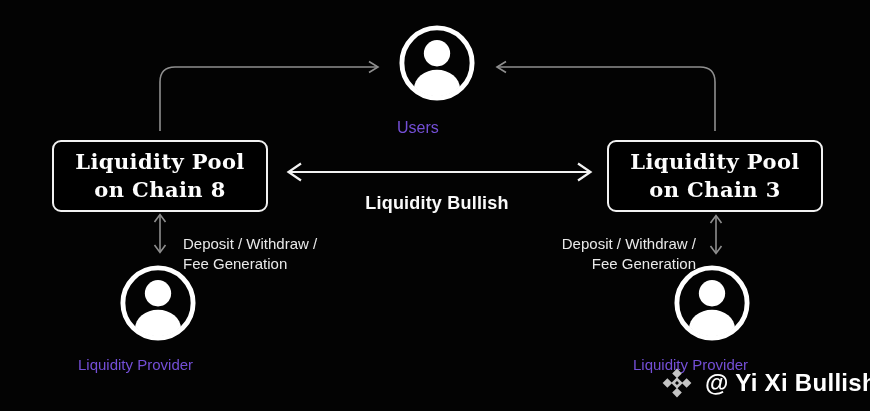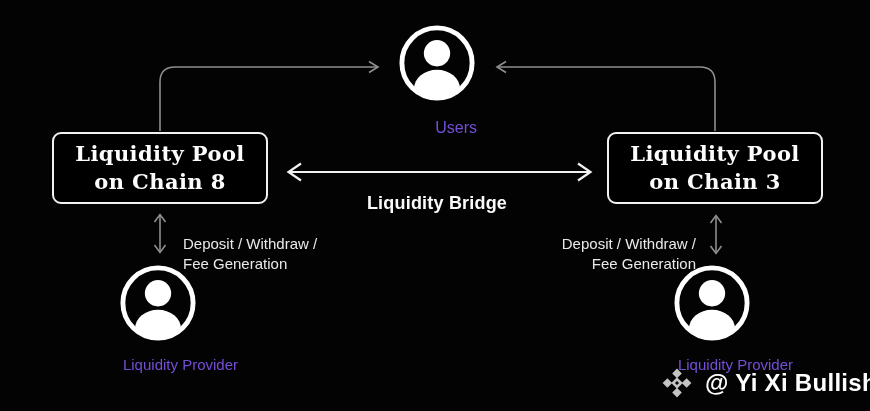--- a/index.html
+++ b/index.html
@@ -19,24 +19,24 @@
   .white-stroke{stroke:#f2f2f2;stroke-width:2.2;fill:none;}
   .node{position:absolute;width:78px;height:78px;}
   .node svg{width:100%;height:100%;display:block;}
   .pool-box{
     position:absolute;
     border:2.5px solid #f2f2f2;border-radius:9px;
     display:flex;flex-direction:column;align-items:center;justify-content:center;
     color:#fdfdfd;
     font-family:"DejaVu Serif","Liberation Serif",serif;
     font-weight:bold;font-size:21px;line-height:1.33;letter-spacing:0.4px;
-    text-align:center;background:#000;
+    text-align:center;background:#000;margin-top:8px;
   }
   .label{
-    position:absolute;text-align:right;
+    position:absolute;text-align:left;
     font-size:16px;color:var(--purple,#744fd6);
   }
   .bridge-label{
     position:absolute;left:347px;top:193px;width:180px;
     text-align:center;font-size:18px;font-weight:600;color:#fafafa;
     letter-spacing:0.2px;
   }
   .flow-text{
     position:absolute;top:218px;
     font-size:15px;line-height:20px;color:#e9e9e9;margin-top:16px;
@@ -109,21 +109,21 @@
 
   <div class="pool-box" style="left:52px;top:132px;width:216px;height:72px">
     <div>Liquidity Pool</div>
     <div>on Chain 8</div>
   </div>
   <div class="pool-box" style="left:607px;top:132px;width:216px;height:72px">
     <div>Liquidity Pool</div>
     <div>on Chain 3</div>
   </div>
 
-  <div class="bridge-label">Liquidity Bridge</div>
+  <div class="bridge-label">Liquidity Bullish</div>
 
   <div class="flow-text flow-left">
     <div>Deposit / Withdraw /</div>
     <div>Fee Generation</div>
   </div>
   <div class="flow-text flow-right">
     <div>Deposit / Withdraw /</div>
     <div>Fee Generation</div>
   </div>
 

